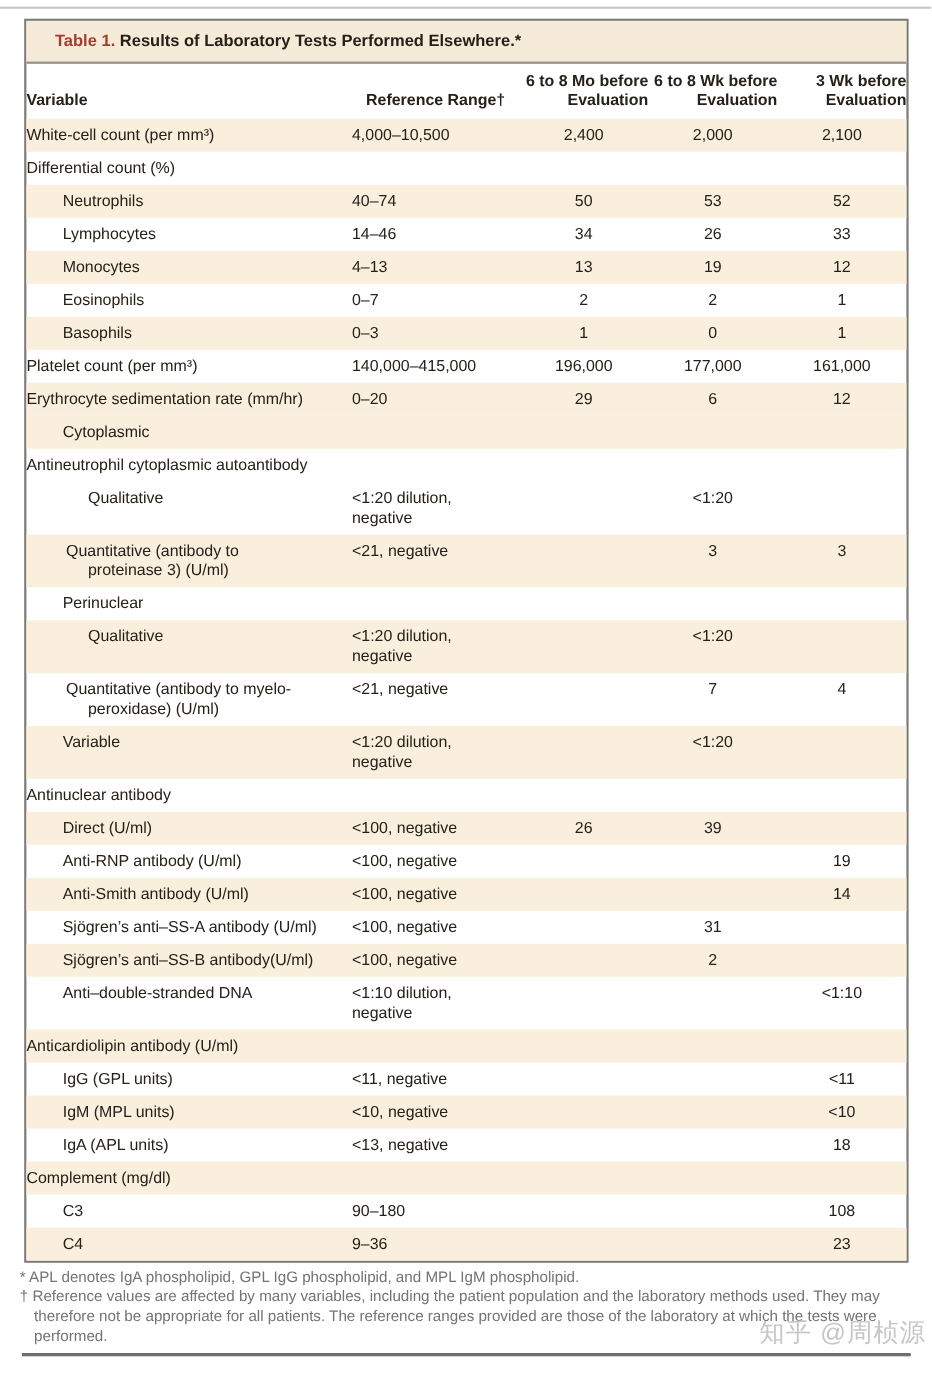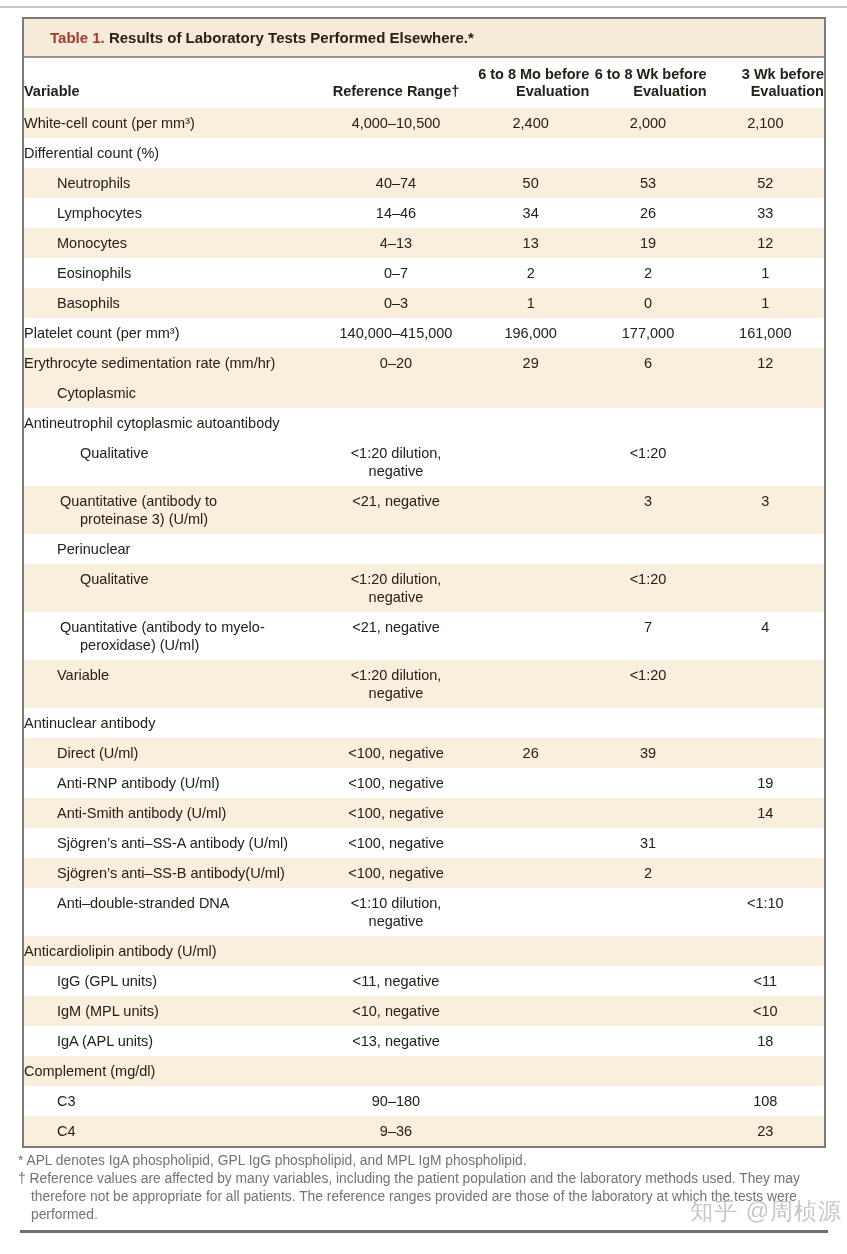--- a/index.html
+++ b/index.html
@@ -29,21 +29,21 @@
   .c1{width:152px;text-align:center;white-space:pre-line;}
   .c2{flex:1;text-align:right;white-space:pre-line;}
   .tbody{font-size:14.5px;line-height:18px;}
   .row{display:flex;align-items:flex-start;padding:5.5px 0 6.5px 0;}
   .row.shaded{background:var(--row-beige,#f9efdc);}
   .cell-var{width:296px;box-sizing:border-box;white-space:pre-line;}
   .i0{}
   .i1{padding-left:33px;}
   .i2{padding-left:56px;}
   .hang{text-indent:-20px;}
-  .cell-ref{width:152px;text-align:center;white-space:pre-line;}
+  .cell-ref{width:152px;white-space:pre-line;}
   .cell-num{flex:1;text-align:center;}
   .footnotes{
     position:absolute;left:18px;top:1152px;width:795px;
     font-size:13.8px;line-height:18px;color:#737373;
   }
   .fn{padding-left:13px;text-indent:-13px;}
   .bottom-rule{position:absolute;left:20px;top:1230px;width:808px;height:3px;background:#6f6f6f;}
   .watermark{
     position:absolute;right:5px;top:1196px;
     font-size:23px;letter-spacing:1px;color:var(--watermark-gray,#c6c6c6);

